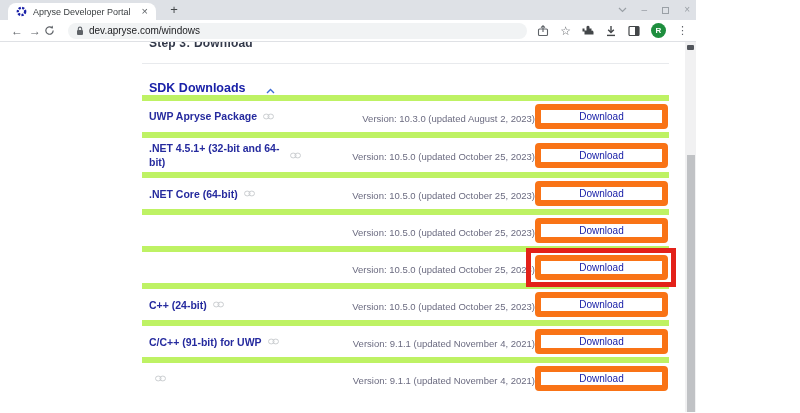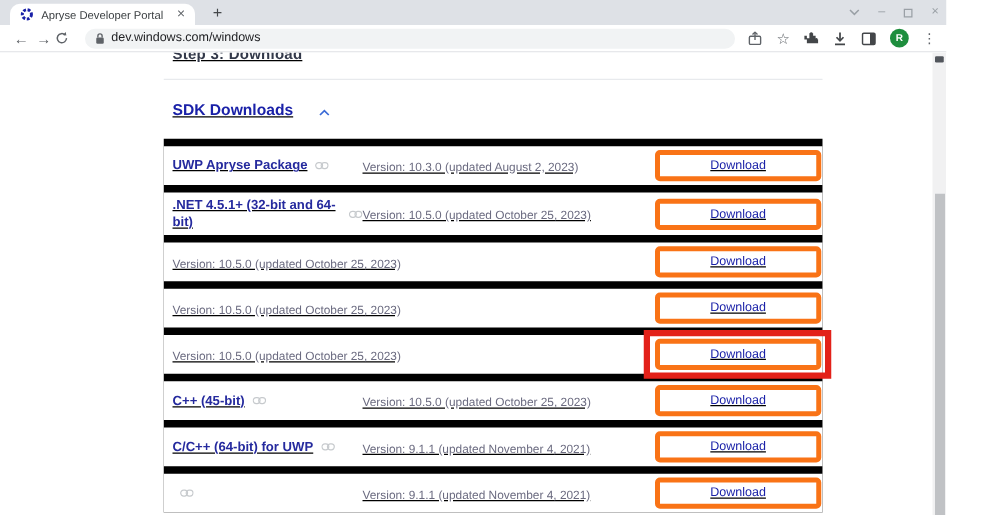--- a/index.html
+++ b/index.html
@@ -1,18 +1,18 @@
 <!DOCTYPE html>
 <html><head>
 <meta charset="utf-8">
 <style>
   * { margin:0; padding:0; box-sizing:border-box; }
   html,body { width:800px; height:413px; overflow:hidden; }
   body { font-family:"Liberation Sans","DejaVu Sans",sans-serif; background:#fff; }
-  .browser { position:relative; width:757px; height:413px; background:#fff; }
+  .browser { position:relative; width:696px; height:413px; background:#fff; }
 
   
   .tabstrip { position:relative; height:20px; background:#dee1e6; }
   .tab { position:absolute; left:8px; top:3px; width:148px; height:17px;
          background:#fff; border-radius:8px 8px 0 0; display:flex; align-items:center;
          padding:0 6px 0 8px; }
   .favicon { width:11px; height:11px; flex:0 0 auto; }
   .tab-title { flex:1; font-size:9px; color:#3c4043; margin-left:6px; white-space:nowrap;
                overflow:hidden; }
   .tab-close { font-size:11px; color:#5f6368; line-height:1; padding:0 2px; cursor:default; }
@@ -33,40 +33,40 @@
           display:flex; align-items:center; padding:0 8px; max-width:600px; }
   .addr-url { font-size:10px; color:#202124; margin-left:5px; }
   .tool-right { display:flex; align-items:center; gap:11px; margin-left:auto; }
   .avatar { width:15px; height:15px; border-radius:50%; background:#1e8e3e; color:#fff;
             font-size:8px; font-weight:bold; display:flex; align-items:center;
             justify-content:center; }
   .kebab { font-size:11px; color:#5f6368; }
 
   
   .page { position:relative; height:370px; background:#fff; overflow:hidden; }
-  .content { position:absolute; left:131px; top:0; width:527px;text-decoration:underline; }
+  .content { position:absolute; left:142px; top:0; width:527px; }
   .step-heading-clip { height:11px; overflow:hidden; margin-left:7px; }
   .step-heading { font-size:12px; font-weight:bold; color:#33394a; margin-top:-6px;
                   letter-spacing:.2px; }
   .content-divider { height:1px; background:#e8eaed; margin-top:10px; }
   .section-head { display:flex; align-items:center; gap:20px; margin:17px 0 0 7px; }
   .section-title { font-size:12.5px; font-weight:bold; color:#1a21a8; }
   .collapse-caret { font-size:11px; font-weight:bold; color:#3b6bd6; transform:translateY(2px); }
 
-  .rows { margin-top:16px; background:#000000; padding-top:6px; }
+  .rows { background:#bef264; padding-top:6px; }
   .row { background:#fff; min-height:30px; display:flex; align-items:center;
          padding:3px 0 3px 7px; position:relative; }
   .row + .row { margin-top:6px; }
   .cell-label { flex:0 0 152px; display:flex; align-items:center; }
   .row-label { font-size:10.5px; font-weight:bold; color:#252a9e; line-height:1.35; }
   .link-icon { margin-left:6px; flex:0 0 auto; opacity:.55; }
-  .cell-version { flex:1; }
+  .cell-version { flex:1;text-align:right; }
   .row-version { font-size:9.5px; color:#6b6b80; }
   .cell-btn { flex:0 0 134px; position:relative; }
-  .row-button { width:133px; height:25px; background:#fff; border:4px solid #f97316;
+  .row-button { width:133px; height:25px; background:#fff; border:6px solid #f97316;
                 border-radius:4px; color:#1a21a8; font-size:10px; font-weight:500;
                 font-family:inherit; display:flex; align-items:center; justify-content:center; }
   .row.hl .cell-btn::before { content:""; position:absolute; left:-9px; right:-7px;
                 top:-7px; bottom:-7px; border:5px solid #e32119; pointer-events:none; }
 
   
   .scrollbar { position:absolute; right:0; top:0; width:11px; height:370px; background:#f1f1f2; }
   .scroll-glyph { position:absolute; top:3px; left:1.5px; width:7px; height:5px;
                   background:#52565c; border-radius:1px; }
   .scroll-thumb { position:absolute; top:113px; left:1.5px; width:8px; height:257px;
@@ -105,21 +105,21 @@
       <svg class="tool-svg" width="11" height="11" viewBox="0 0 12 12">
         <path d="M10 6a4 4 0 1 1-1.2-2.8" fill="none" stroke="#5f6368" stroke-width="1.3"></path>
         <polygon points="9.4,0.6 9.9,3.8 6.8,3.2" fill="#5f6368"></polygon>
       </svg>
     </span>
     <div class="addr">
       <svg width="8" height="10" viewBox="0 0 8 10">
         <rect x="1" y="4" width="6" height="5" rx="1" fill="#5f6368"></rect>
         <path d="M2.3 4V2.8a1.7 1.7 0 0 1 3.4 0V4" fill="none" stroke="#5f6368" stroke-width="1.1"></path>
       </svg>
-      <span class="addr-url">dev.windows.com/windows</span>
+      <span class="addr-url">dev.apryse.com/windows</span>
     </div>
     <div class="tool-right">
       <svg class="tool-svg" width="12" height="12" viewBox="0 0 12 12">
         <rect x="1.5" y="4" width="9" height="6.5" rx="1" fill="none" stroke="#5f6368" stroke-width="1.1"></rect>
         <line x1="6" y1="7" x2="6" y2="1" stroke="#5f6368" stroke-width="1.1"></line>
         <polyline points="4,2.6 6,0.8 8,2.6" fill="none" stroke="#5f6368" stroke-width="1.1"></polyline>
       </svg>
       <span style="font-size:12px;color:#5f6368;line-height:1;">☆</span>
       <svg class="tool-svg" width="12" height="12" viewBox="0 0 12 12">
         <path d="M4.5 1.5h3v2h2v3h2v3h-9v-3h-2v-3h2v2h2z" fill="#434649"></path>
@@ -181,20 +181,27 @@
     </div>
     <div class="cell-version">
       <span class="row-version">Version: 10.5.0 (updated October 25, 2023)</span>
     </div>
     <div class="cell-btn">
       <div class="row-button">Download</div>
     </div>
   </div>
 
   <div class="row">
+    <div class="cell-label">
+      <span class="row-label">.NET Core (64-bit)</span>
+      <svg class="link-icon" width="11" height="7" viewBox="0 0 14 8">
+        <rect x="0.7" y="1" width="7" height="6" rx="3" fill="none" stroke="#9aa0a6" stroke-width="1.2"></rect>
+        <rect x="6.3" y="1" width="7" height="6" rx="3" fill="none" stroke="#9aa0a6" stroke-width="1.2"></rect>
+      </svg>
+    </div>
     <div class="cell-version">
       <span class="row-version">Version: 10.5.0 (updated October 25, 2023)</span>
     </div>
     <div class="cell-btn">
       <div class="row-button">Download</div>
     </div>
   </div>
 
   <div class="row">
     <div class="cell-version">
@@ -209,37 +216,37 @@
     <div class="cell-version">
       <span class="row-version">Version: 10.5.0 (updated October 25, 2023)</span>
     </div>
     <div class="cell-btn">
       <div class="row-button">Download</div>
     </div>
   </div>
 
   <div class="row">
     <div class="cell-label">
-      <span class="row-label">C++ (45-bit)</span>
-      <svg class="link-icon" width="11" height="7" viewBox="0 0 14 8">
-        <rect x="0.7" y="1" width="7" height="6" rx="3" fill="none" stroke="#9aa0a6" stroke-width="1.2"></rect>
-        <rect x="6.3" y="1" width="7" height="6" rx="3" fill="none" stroke="#9aa0a6" stroke-width="1.2"></rect>
-      </svg>
-    </div>
-    <div class="cell-version">
-      <span class="row-version">Version: 10.5.0 (updated October 25, 2023)</span>
-    </div>
-    <div class="cell-btn">
-      <div class="row-button">Download</div>
-    </div>
-  </div>
-
-  <div class="row">
-    <div class="cell-label">
-      <span class="row-label">C/C++ (64-bit) for UWP</span>
+      <span class="row-label">C++ (24-bit)</span>
+      <svg class="link-icon" width="11" height="7" viewBox="0 0 14 8">
+        <rect x="0.7" y="1" width="7" height="6" rx="3" fill="none" stroke="#9aa0a6" stroke-width="1.2"></rect>
+        <rect x="6.3" y="1" width="7" height="6" rx="3" fill="none" stroke="#9aa0a6" stroke-width="1.2"></rect>
+      </svg>
+    </div>
+    <div class="cell-version">
+      <span class="row-version">Version: 10.5.0 (updated October 25, 2023)</span>
+    </div>
+    <div class="cell-btn">
+      <div class="row-button">Download</div>
+    </div>
+  </div>
+
+  <div class="row">
+    <div class="cell-label">
+      <span class="row-label">C/C++ (91-bit) for UWP</span>
       <svg class="link-icon" width="11" height="7" viewBox="0 0 14 8">
         <rect x="0.7" y="1" width="7" height="6" rx="3" fill="none" stroke="#9aa0a6" stroke-width="1.2"></rect>
         <rect x="6.3" y="1" width="7" height="6" rx="3" fill="none" stroke="#9aa0a6" stroke-width="1.2"></rect>
       </svg>
     </div>
     <div class="cell-version">
       <span class="row-version">Version: 9.1.1 (updated November 4, 2021)</span>
     </div>
     <div class="cell-btn">
       <div class="row-button">Download</div>

